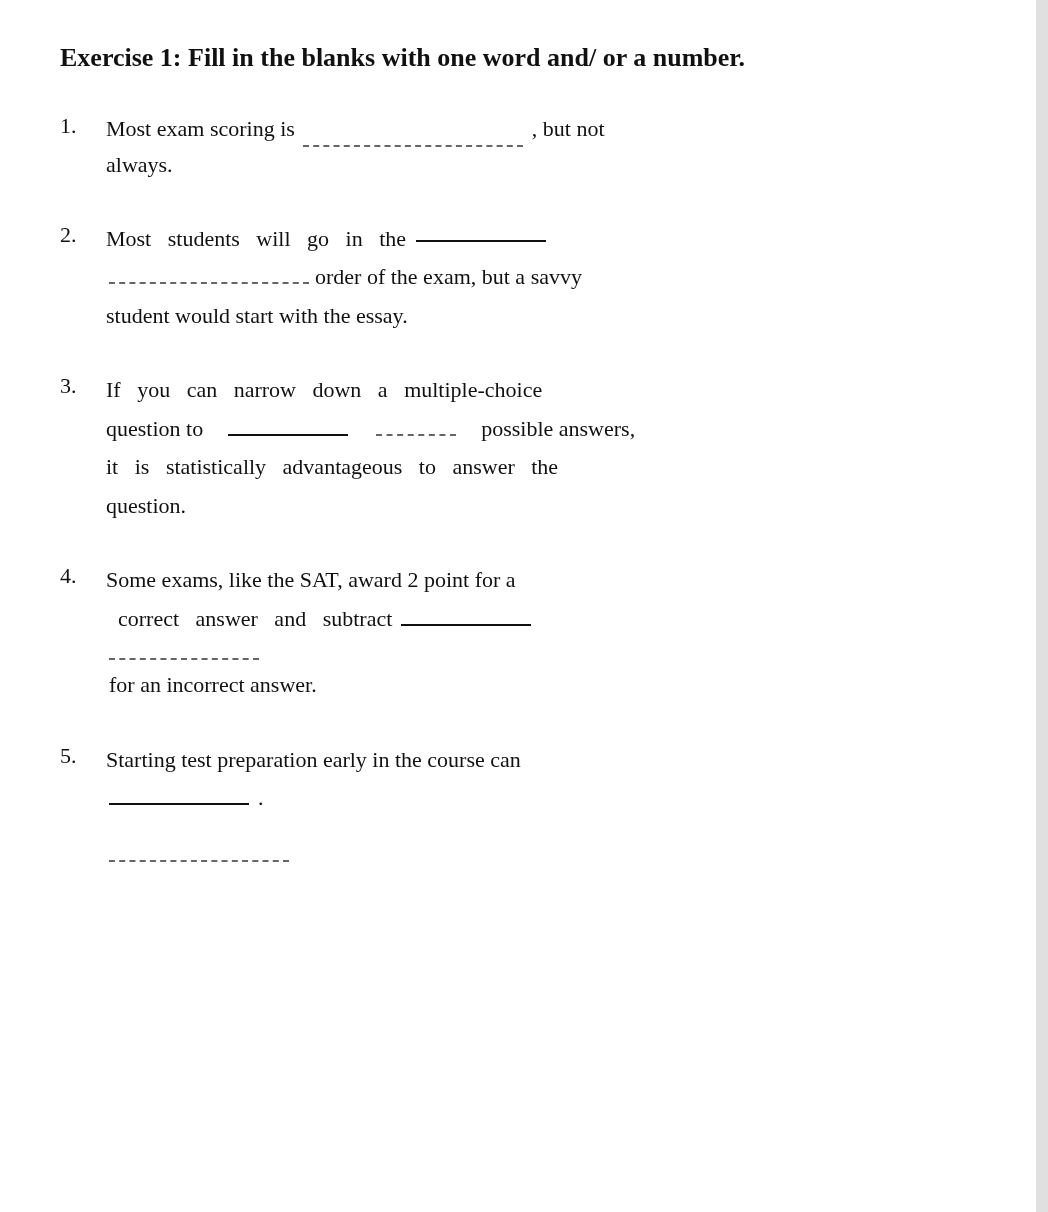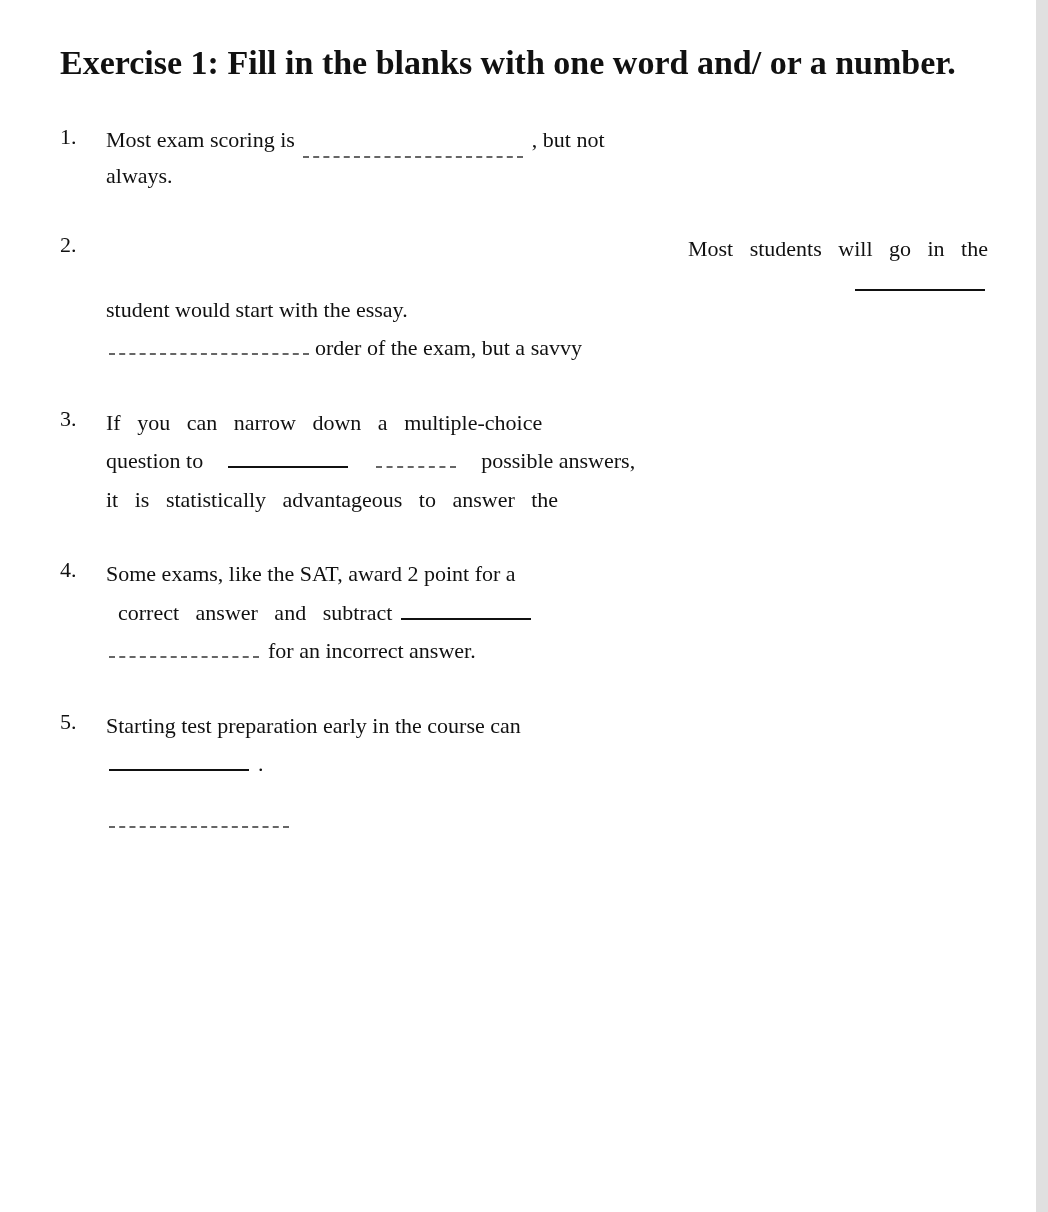--- a/index.html
+++ b/index.html
@@ -12,21 +12,21 @@
       background: #ffffff;
       font-family: 'Times New Roman', Times, serif;
       font-size: 22px;
       color: #111;
       width: 1048px;
       min-height: 1212px;
       padding: 40px 60px 60px 60px;
     }
 
     .exercise-title {
-      font-size: 34px;
+      font-size: 26px;
       font-weight: bold;
       margin-bottom: 36px;
       line-height: 1.35;
     }
 
     .exercise-list {
       list-style: none;
       padding: 0;
       margin: 0;
     }
@@ -124,32 +124,32 @@
       </span>
       <br>
       <span>always.</span>
     </div>
   </li>
 
   <li>
     <span class="item-number">2.</span>
     <div class="item-content item2-content">
 
-      <div style="display:flex; align-items:flex-end; flex-wrap: nowrap; flex-direction: column;">
+      <div style="display:flex; align-items:flex-start; flex-wrap: nowrap;">
         <span>Most &nbsp; students &nbsp; will &nbsp; go &nbsp; in &nbsp; the</span>
         <span class="inline-blank-solid" style="min-width:130px; margin-left:10px;"></span>
-      </div>
-
-      <div>
-        <span>student would start with the essay.</span>
       </div>
 
       <div style="display:flex; align-items:baseline; padding-left: 0;">
         <span class="inline-blank-dashed" style="min-width:200px; margin-right:6px;"></span>
         <span>order of the exam, but a savvy</span>
+      </div>
+
+      <div>
+        <span>student would start with the essay.</span>
       </div>
     </div>
   </li>
 
   <li>
     <span class="item-number">3.</span>
     <div class="item-content item3-content">
 
       <div>
         <span>If &nbsp; you &nbsp; can &nbsp; narrow &nbsp; down &nbsp; a &nbsp; multiple-choice</span>
@@ -159,37 +159,40 @@
         <span>question to</span>
         <span class="inline-blank-solid" style="min-width:120px;"></span>
         <span class="inline-blank-dashed-sm" style="min-width:80px;"></span>
         <span>possible answers,</span>
       </div>
 
       <div>
         <span>it &nbsp; is &nbsp; statistically &nbsp; advantageous &nbsp; to &nbsp; answer &nbsp; the</span>
       </div>
 
+      <div>
+        <span>question.</span>
+      </div>
     </div>
   </li>
 
   <li>
     <span class="item-number">4.</span>
     <div class="item-content item4-content">
 
       <div>
         <span>Some exams, like the SAT, award 2 point for a</span>
       </div>
 
       <div style="display:flex; align-items:baseline; flex-wrap:nowrap; gap:6px;margin-left:12px;">
         <span>correct &nbsp; answer &nbsp; and &nbsp; subtract</span>
         <span class="inline-blank-solid" style="min-width:130px;"></span>
       </div>
 
-      <div style="display:flex; align-items:baseline; flex-wrap:nowrap; gap:6px;">
+      <div style="display:flex; align-items:baseline; flex-wrap:nowrap; gap:6px;flex-direction:column;">
         <span class="inline-blank-dashed" style="min-width:150px;"></span>
         <span>for an incorrect answer.</span>
       </div>
     </div>
   </li>
 
   <li>
     <span class="item-number">5.</span>
     <div class="item-content item5-content">
 

